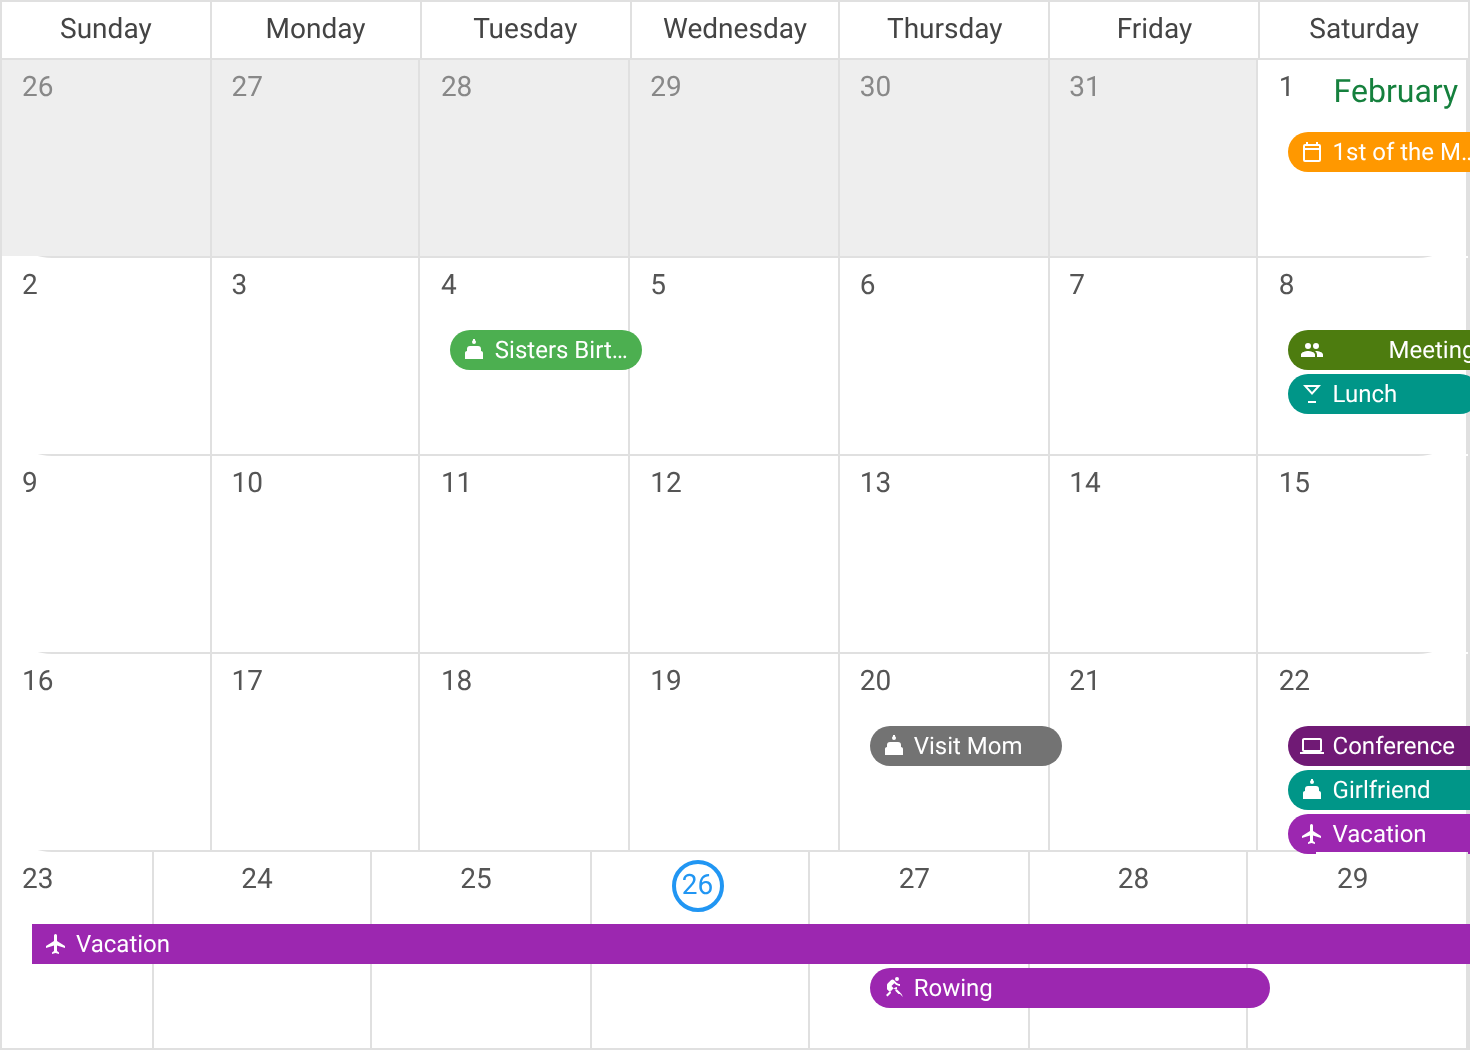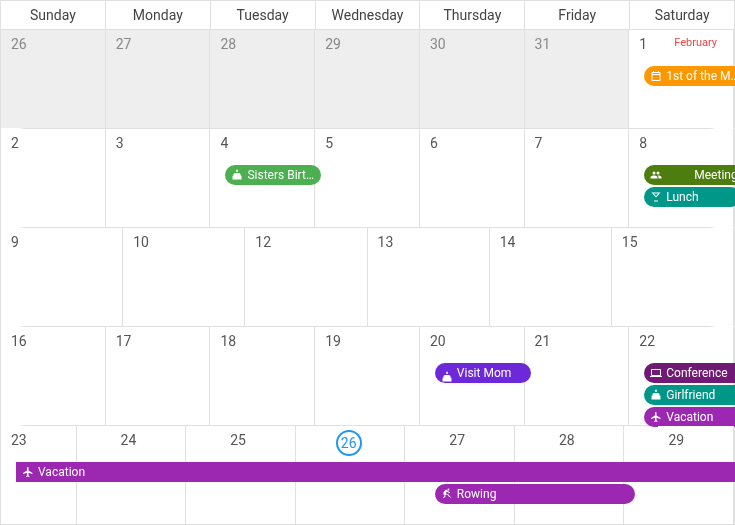--- a/index.html
+++ b/index.html
@@ -70,23 +70,23 @@
       color: #2196F3;
       display: flex;
       align-items: center;
       justify-content: center;
       top: 4px;
       left: 6px;
     }
     .month-label {
       position: absolute;
       top: 6px;
-      right: 16px;
-      font-size: 11px;
-      color: #ef4444;
+      right: 4px;
+      font-size: 16px;
+      color: #15803d;
     }
     .events-layer {
       position: absolute;
       left: 0; right: 0;
       top: 36px;
       pointer-events: none;
     }
     .event-pill {
       position: absolute;
       height: 20px;
@@ -105,21 +105,21 @@
       margin-left: 12px;
     }
     .event-pill.round-left { border-top-left-radius: 10px; border-bottom-left-radius: 10px; }
     .event-pill.round-right { border-top-right-radius: 10px; border-bottom-right-radius: 10px; }
     .event-icon { flex: 0 0 auto; display: inline-flex; }
     .event-label { overflow: hidden; text-overflow: ellipsis; }
     .c-orange { background: #ff9800; }
     .c-green { background: #4caf50; }
     .c-red { background: #4d7c0f; gap: 32px; }
     .c-teal { background: #009688; text-align: right; }
-    .c-bluegrey { background: #6d28d9; align-items: flex-end; }
+    .c-bluegrey { background: #737373; }
     .c-blue { background: #701a75; }
     .c-purple { background: #9c27b0; }
   </style>
 </head>
 <body>
 
 <div class="calendar">
   <div class="header-row">
     <div class="header-cell">Sunday</div>
     <div class="header-cell">Monday</div>
@@ -214,20 +214,23 @@
         </div>
       </div>
       <div class="week-row">
         <div class="day-cell">
           <div class="day-number">9</div>
         </div>
         <div class="day-cell">
           <div class="day-number">10</div>
         </div>
         <div class="day-cell">
+          <div class="day-number">11</div>
+        </div>
+        <div class="day-cell">
           <div class="day-number">12</div>
         </div>
         <div class="day-cell">
           <div class="day-number">13</div>
         </div>
         <div class="day-cell">
           <div class="day-number">14</div>
         </div>
         <div class="day-cell">
           <div class="day-number">15</div>

